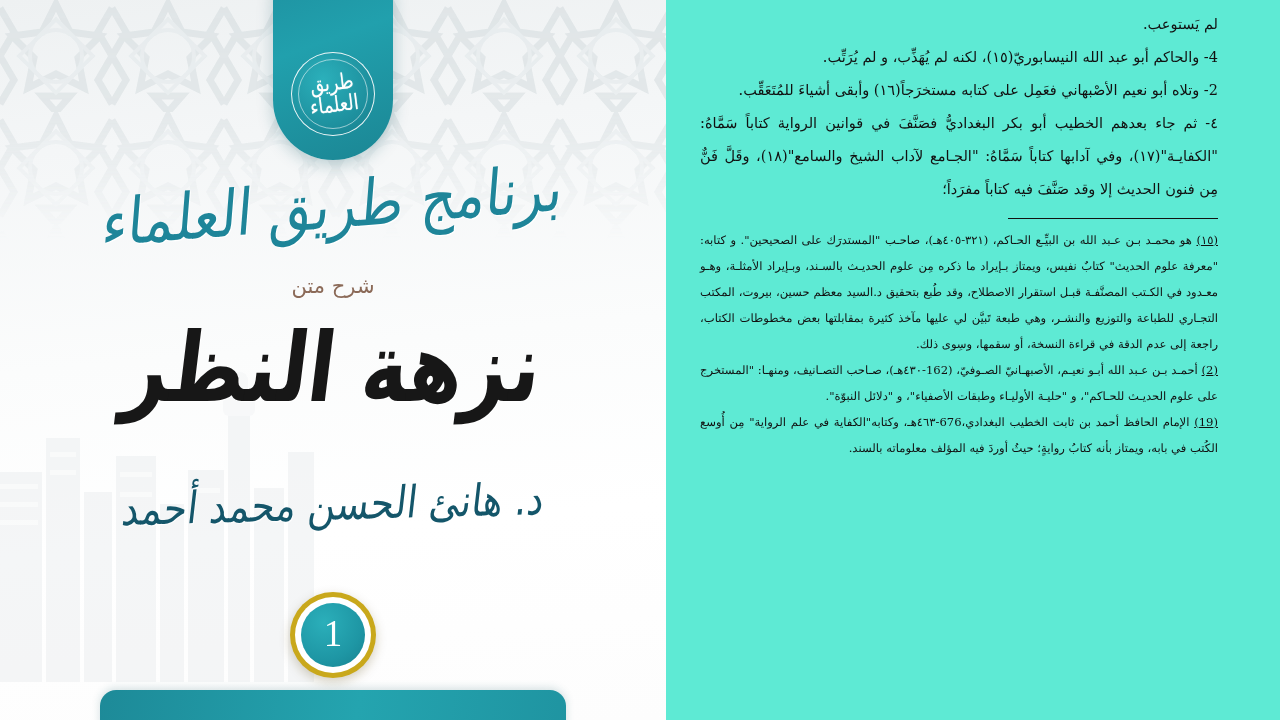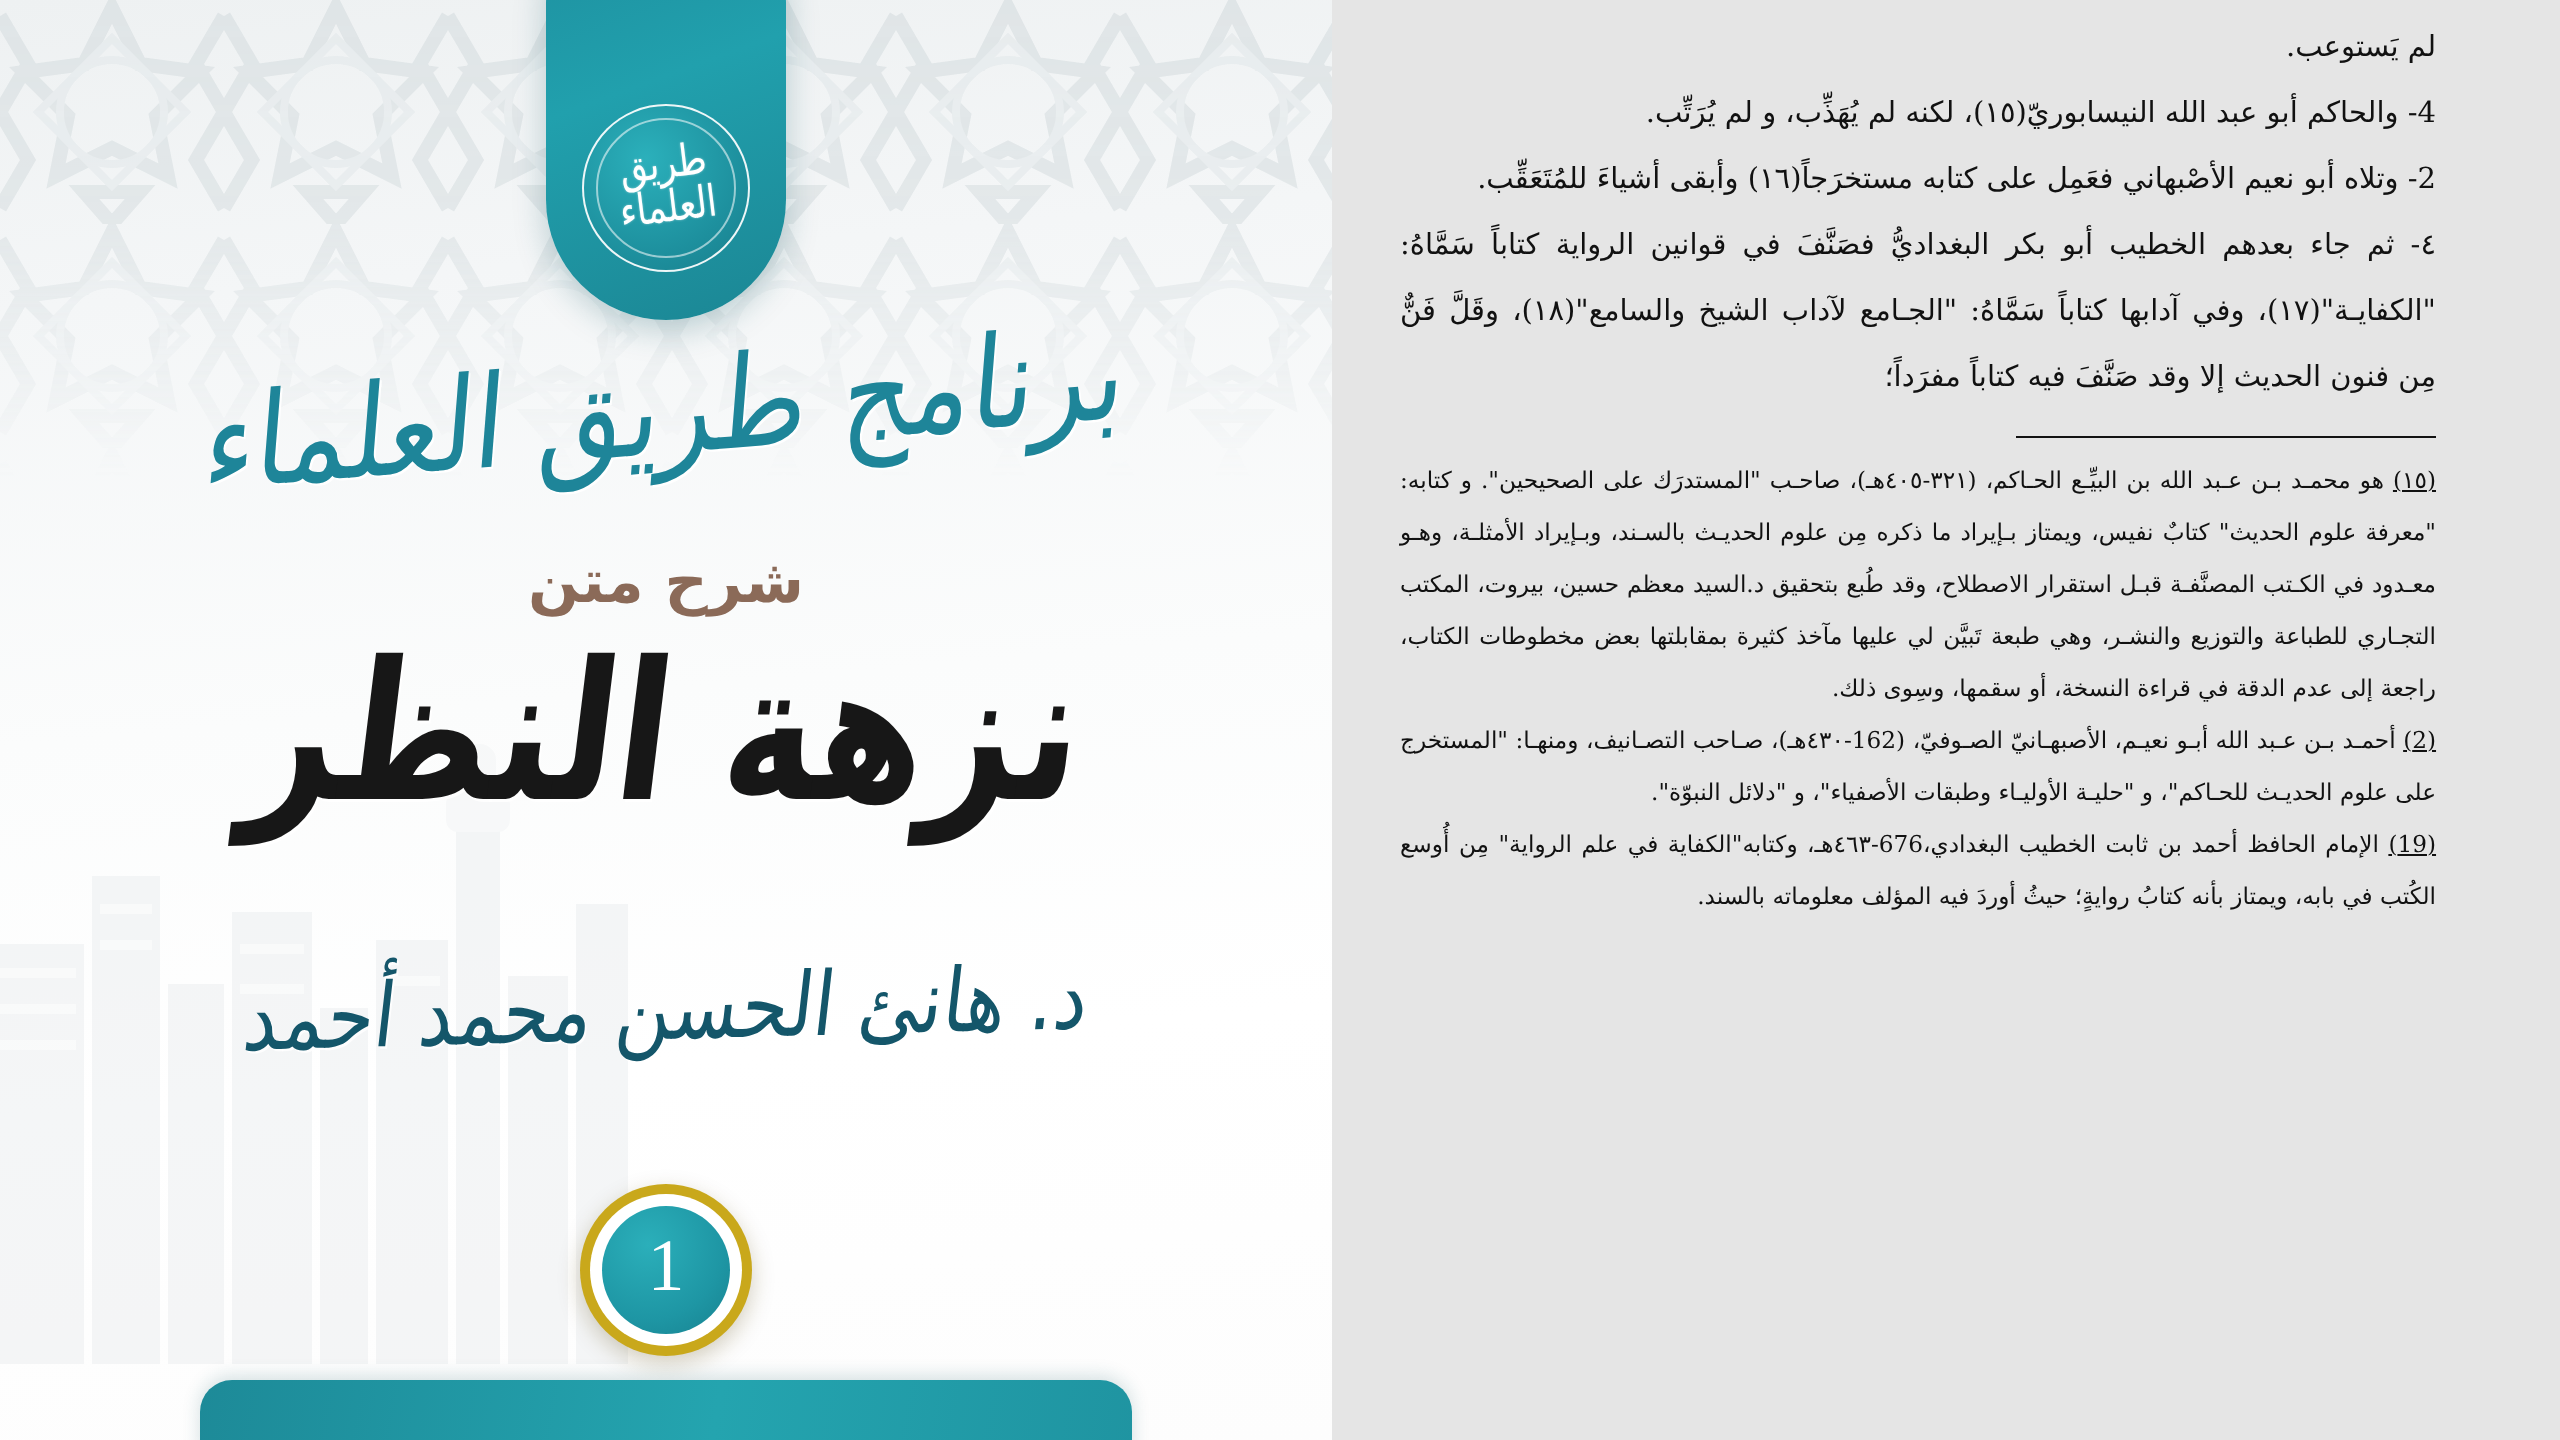--- a/index.html
+++ b/index.html
@@ -115,22 +115,22 @@
   }
 
   .subtitle {
     position: absolute;
     left: 0;
     top: 274px;
     width: 666px;
     text-align: center;
     direction: rtl;
     font-family: "DejaVu Sans", sans-serif;
-    font-size: 30px;
-    font-weight: bold;
+    font-size: 21px;
+    font-weight: normal;
     color: #8b6a58;
     letter-spacing: 1px;
   }
 
   
   .main-title {
     position: absolute;
     left: 0;
     top: 330px;
     width: 666px;
@@ -212,21 +212,21 @@
     box-shadow: 0 -2px 9px rgba(20,90,100,.18);
   }
 
   
   .text-panel {
     position: absolute;
     left: 666px;
     top: 0;
     width: 614px;
     height: 720px;
-    background: #e5e5e5;
+    background: #5eead4;
     padding: 8px 62px 0 34px;
     box-sizing: border-box;
     direction: rtl;
     overflow: hidden;
   }
 
   .body-block { margin: 0; }
 
   .body-line,
   .body-item {

